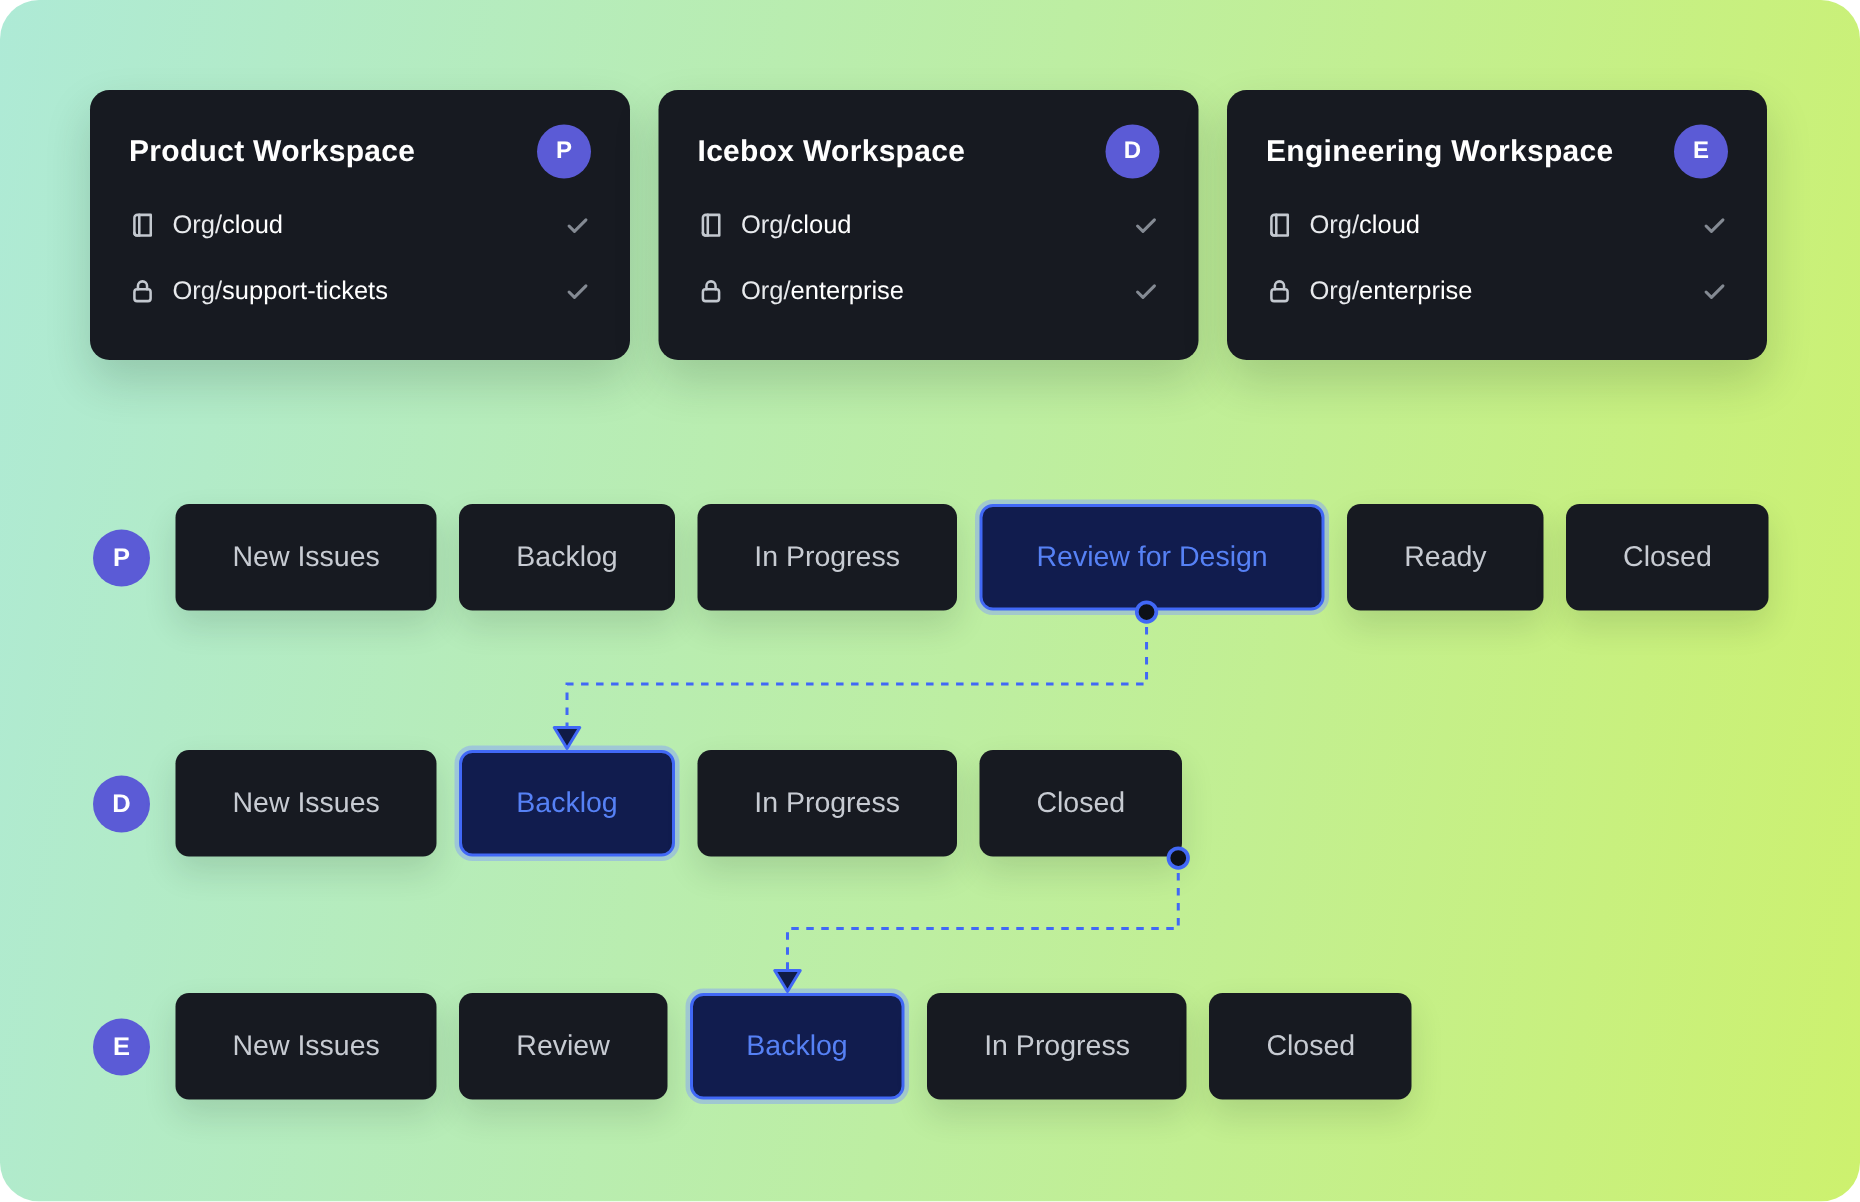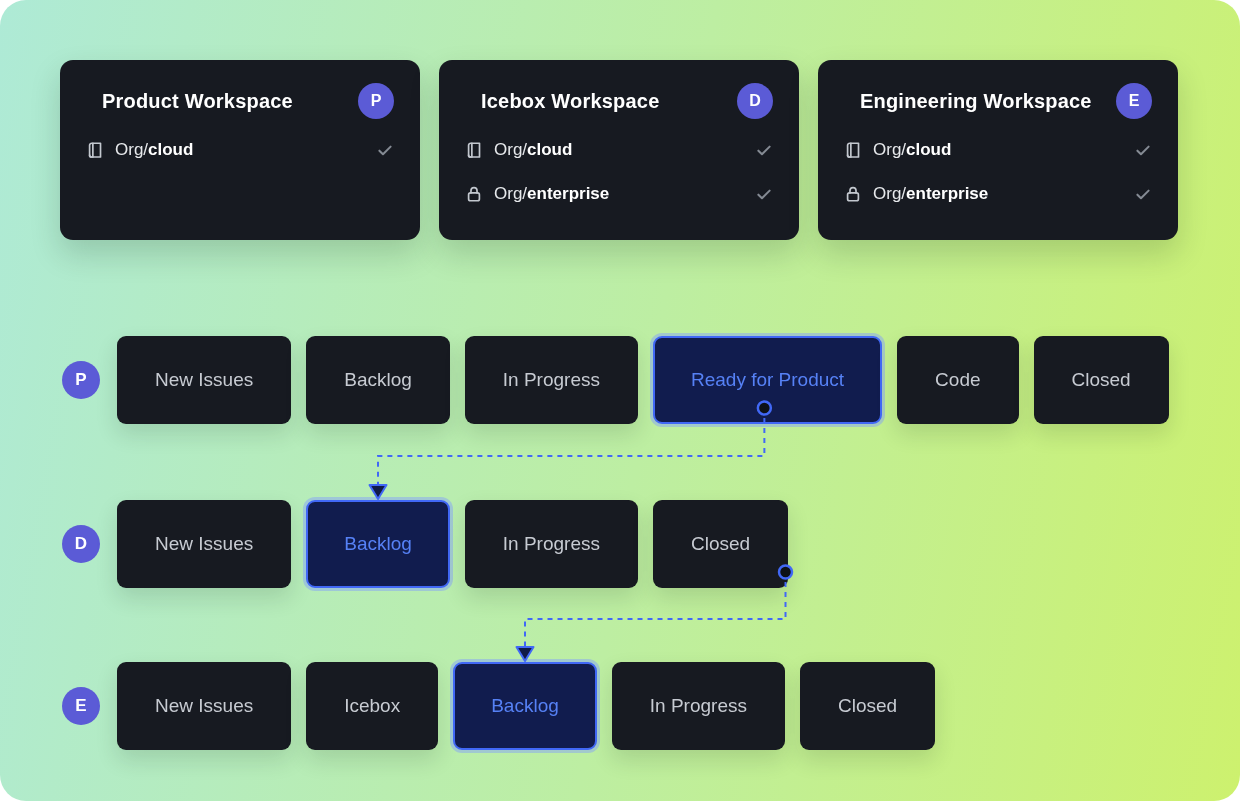--- a/index.html
+++ b/index.html
@@ -37,21 +37,20 @@
     display: flex;
     justify-content: space-between;
     align-items: center;
     height: 38px;
   }
   .card-title {
     font-size: 20px;
     font-weight: 700;
     color: #ffffff;
     letter-spacing: 0.2px;
-    margin-left: 16px;
   }
   .badge {
     width: 36px;
     height: 36px;
     border-radius: 50%;
     background: var(--badge, #5b5bd6);
     color: #ffffff;
     display: flex;
     align-items: center;
     justify-content: center;
@@ -66,38 +65,38 @@
     height: 44px;
     font-size: 17px;
     color: #e7e9ec;
   }
   .repo-icon {
     width: 18px; height: 18px;
     margin-right: 11px;
     color: #c3c8cf;
     display: flex; align-items: center; justify-content: center;
   }
-  .repo-name { font-weight: 700; color: #ffffff; }
+  .repo-name { font-weight: 400; color: #ffffff; }
   .check { margin-left: auto; color: var(--check, #848a93); display: flex; }
 
   
   .workflow-row {
     position: absolute;
     left: 62px;
     display: flex;
     align-items: center;
   }
   .row-badge {
     width: 38px; height: 38px;
     font-size: 17px;
     margin-right: 17px;
   }
   .stages { display: flex; align-items: center; gap: 15px; }
   .stage {
-    height: 88px;
+    height: 71px;
     display: flex;
     align-items: center;
     justify-content: center;
     padding: 0 38px;
     background: var(--card-bg, #171a21);
     border-radius: 9px;
     color: var(--stage-text, #c7cbd2);
     font-size: 19px;
     white-space: nowrap;
     box-shadow: 0 10px 22px rgba(20, 45, 25, 0.14);
@@ -154,20 +153,34 @@
               </svg>
             </span>
     <span class="repo-text"><span class="repo-prefix">Org/</span><span class="repo-name">cloud</span></span>
     <span class="check">
               <svg viewBox="0 0 16 16" width="18" height="18" fill="none" stroke="currentColor" stroke-width="1.8" stroke-linecap="round" stroke-linejoin="round">
                 <path d="M3 8.6l3.2 3.2L13 5"></path>
               </svg>
             </span>
   </div>
 
+  <div class="repo-row">
+    <span class="repo-icon">
+              <svg viewBox="0 0 16 16" width="18" height="18" fill="none" stroke="currentColor" stroke-width="1.5" stroke-linecap="round" stroke-linejoin="round">
+                <rect x="3.2" y="7" width="9.6" height="7" rx="1.6"></rect>
+                <path d="M5.3 7V5a2.7 2.7 0 0 1 5.4 0v2"></path>
+              </svg>
+            </span>
+    <span class="repo-text"><span class="repo-prefix">Org/</span><span class="repo-name">support-tickets</span></span>
+    <span class="check">
+              <svg viewBox="0 0 16 16" width="18" height="18" fill="none" stroke="currentColor" stroke-width="1.8" stroke-linecap="round" stroke-linejoin="round">
+                <path d="M3 8.6l3.2 3.2L13 5"></path>
+              </svg>
+            </span>
+  </div>
 </div>
   </div>
 
   <div class="card">
     <div class="card-head">
       <div class="card-title">Icebox Workspace</div>
       <div class="badge">D</div>
     </div>
     <div class="repos">
   <div class="repo-row">
@@ -245,23 +258,23 @@
   <div id="rows">
   <div class="workflow-row" style="top: 336px;">
     <div class="badge row-badge">P</div>
     <div class="stages">
   <div class="stage">New Issues</div>
 
   <div class="stage">Backlog</div>
 
   <div class="stage">In Progress</div>
 
-  <div class="stage highlighted">Ready for Product</div>
-
-  <div class="stage">Code</div>
+  <div class="stage highlighted">Review for Design</div>
+
+  <div class="stage">Ready</div>
 
   <div class="stage">Closed</div>
 </div>
   </div>
 
   <div class="workflow-row" style="top: 500px;">
     <div class="badge row-badge">D</div>
     <div class="stages">
   <div class="stage">New Issues</div>
 
@@ -272,21 +285,21 @@
 
   <div class="stage">Closed</div>
 </div>
   </div>
 
   <div class="workflow-row" style="top: 662px;">
     <div class="badge row-badge">E</div>
     <div class="stages">
   <div class="stage">New Issues</div>
 
-  <div class="stage">Icebox</div>
+  <div class="stage">Review</div>
 
   <div class="stage highlighted">Backlog</div>
 
   <div class="stage">In Progress</div>
 
 
   <div class="stage">Closed</div>
 </div>
   </div>
 </div>

